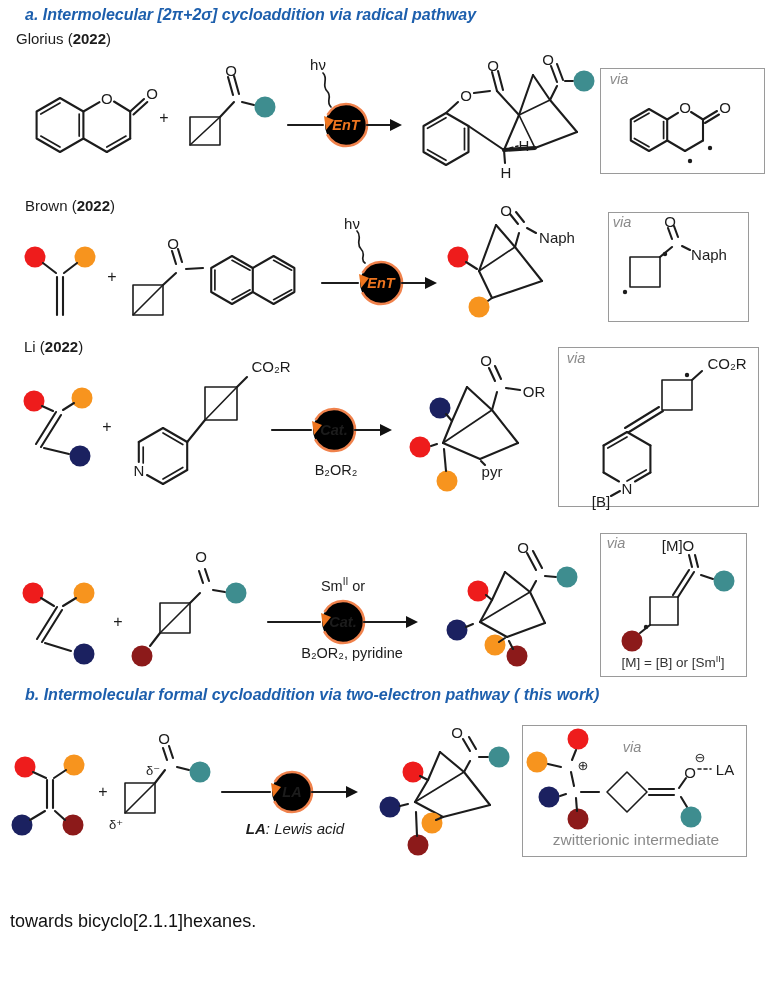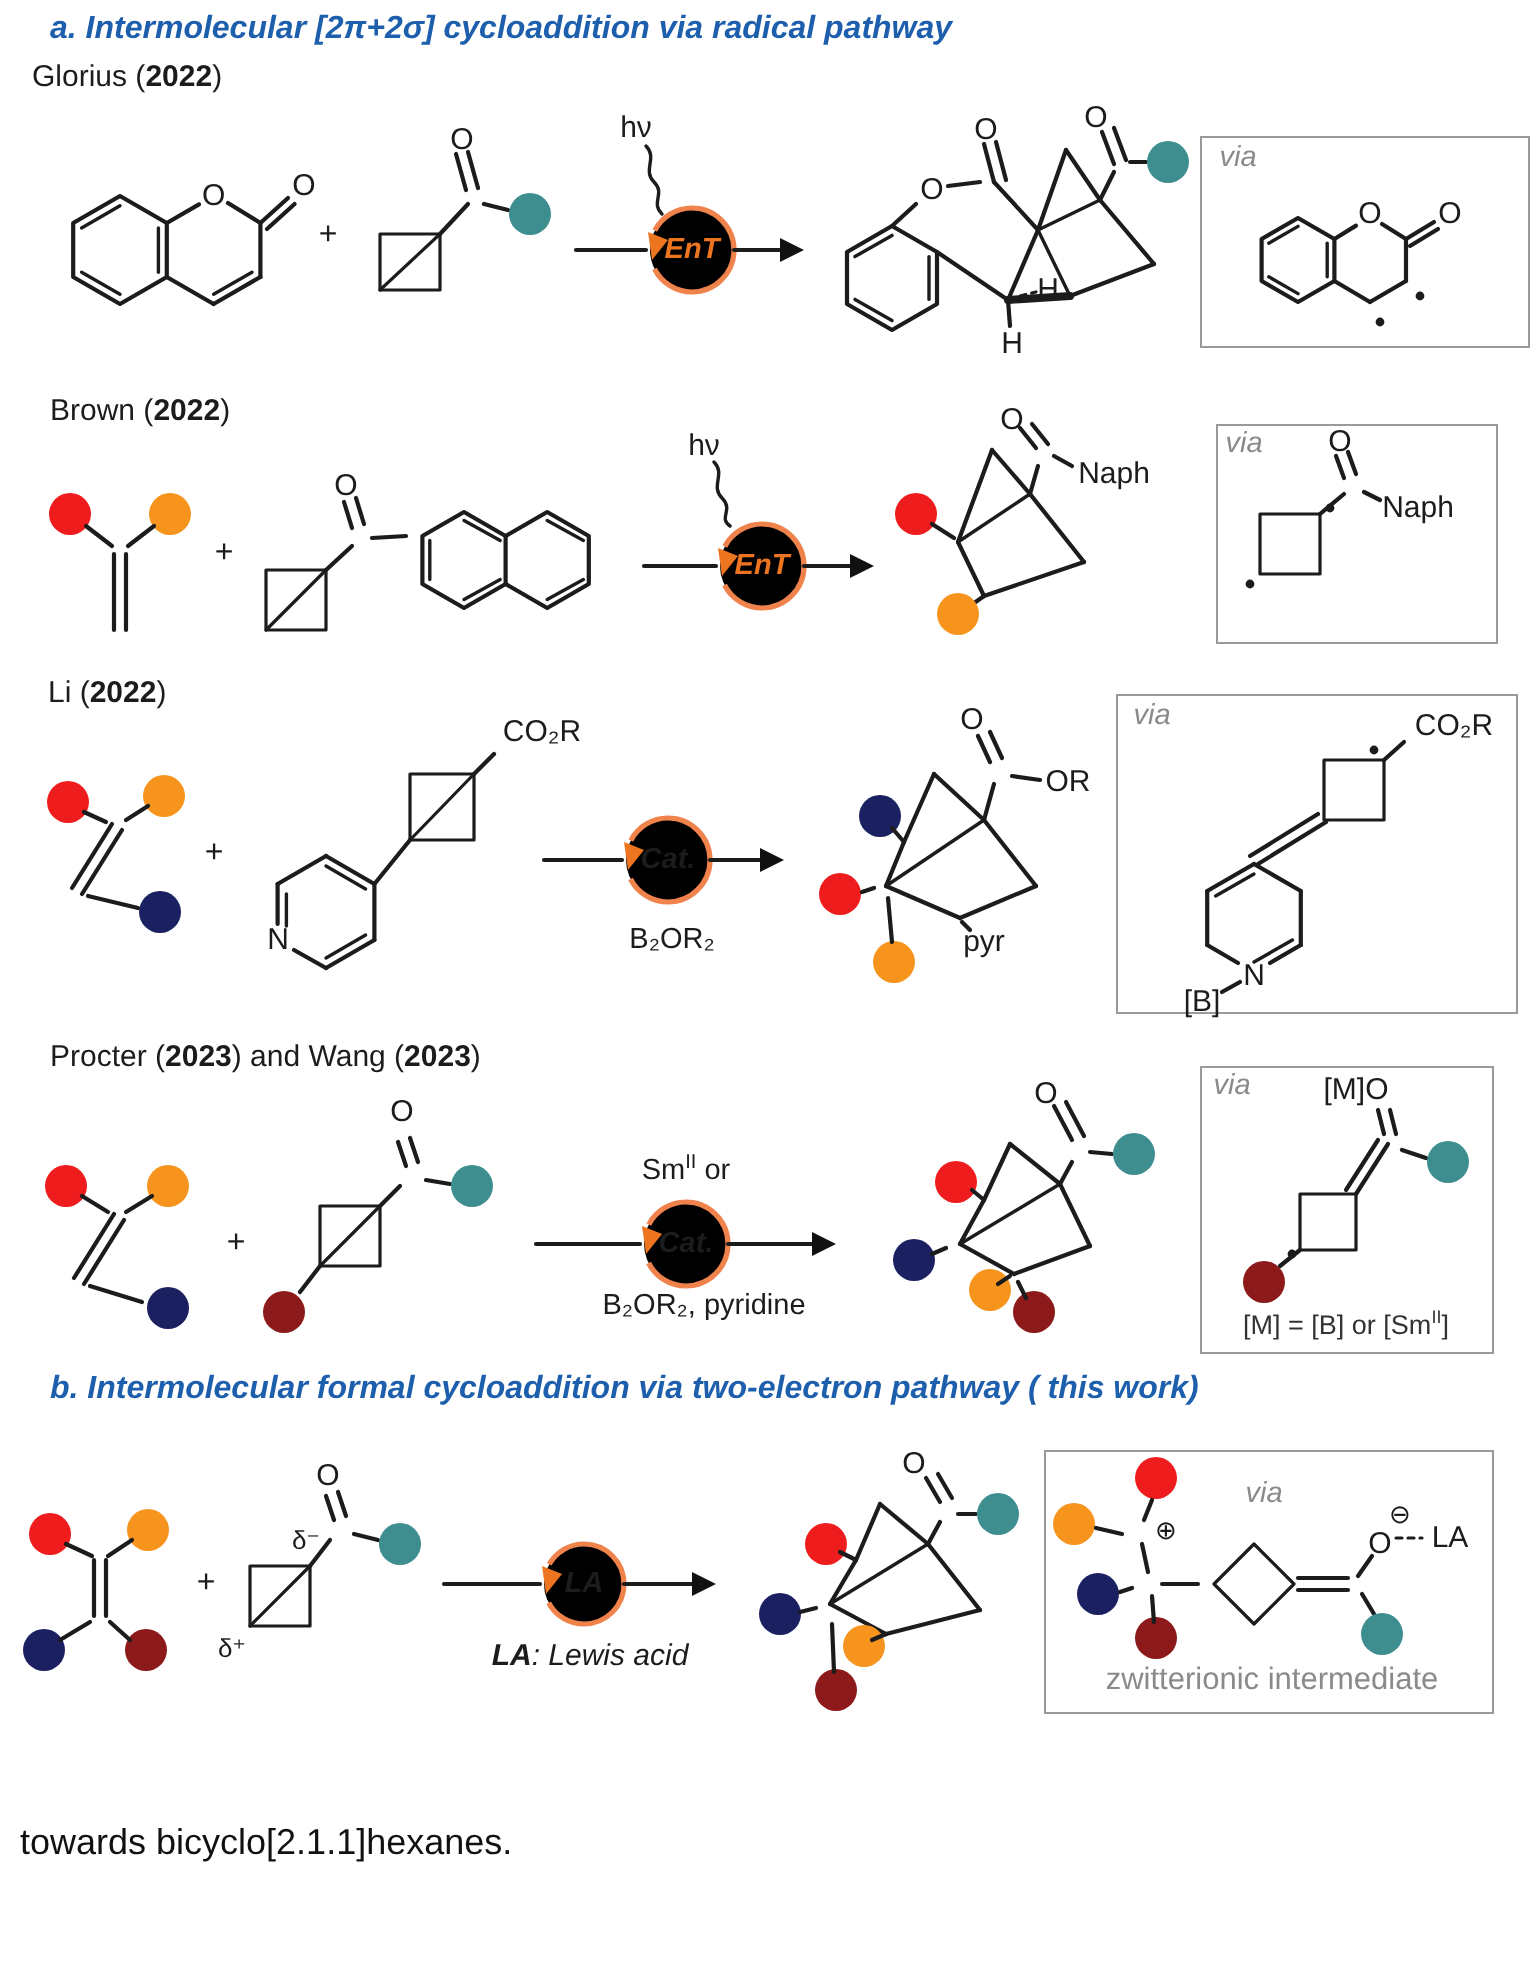--- a/index.html
+++ b/index.html
@@ -382,21 +382,20 @@
       <line class="dashb" x1="698" y1="769" x2="711" y2="769"></line>
       <line x1="681" y1="797" x2="687" y2="807"></line>
       <circle class="dot-teal" cx="691" cy="817" r="10.5"></circle>
     </g>
   </svg>
 
   <div class="head" style="left:25px;top:6px;">a. Intermolecular [2π+2σ] cycloaddition via radical pathway</div>
   <div class="author" style="left:16px;top:30px;"><span>Glorius (</span><b>2022</b><span>)</span></div>
   <div class="author" style="left:25px;top:197px;"><span>Brown (</span><b>2022</b><span>)</span></div>
   <div class="author" style="left:24px;top:338px;"><span>Li (</span><b>2022</b><span>)</span></div>
-  <div class="author" style="left:25px;top:520px;"><span>Procter (</span><b>2023</b><span>) and Wang (</span><b>2023</b><span>)</span></div>
   <div class="head" style="left:25px;top:686px;">b. Intermolecular formal cycloaddition via two-electron pathway ( this work)</div>
 
   <div class="viabox" style="left:600px;top:68px;width:163px;height:104px;"></div>
   <div class="viabox" style="left:608px;top:212px;width:139px;height:108px;"></div>
   <div class="viabox" style="left:558px;top:347px;width:199px;height:158px;"></div>
   <div class="viabox" style="left:600px;top:533px;width:145px;height:142px;"></div>
   <div class="viabox" style="left:522px;top:725px;width:223px;height:130px;"></div>
 
   <span class="lbl" style="left:106.8px;top:98px;">O</span>
   <span class="lbl" style="left:152px;top:93px;">O</span>

